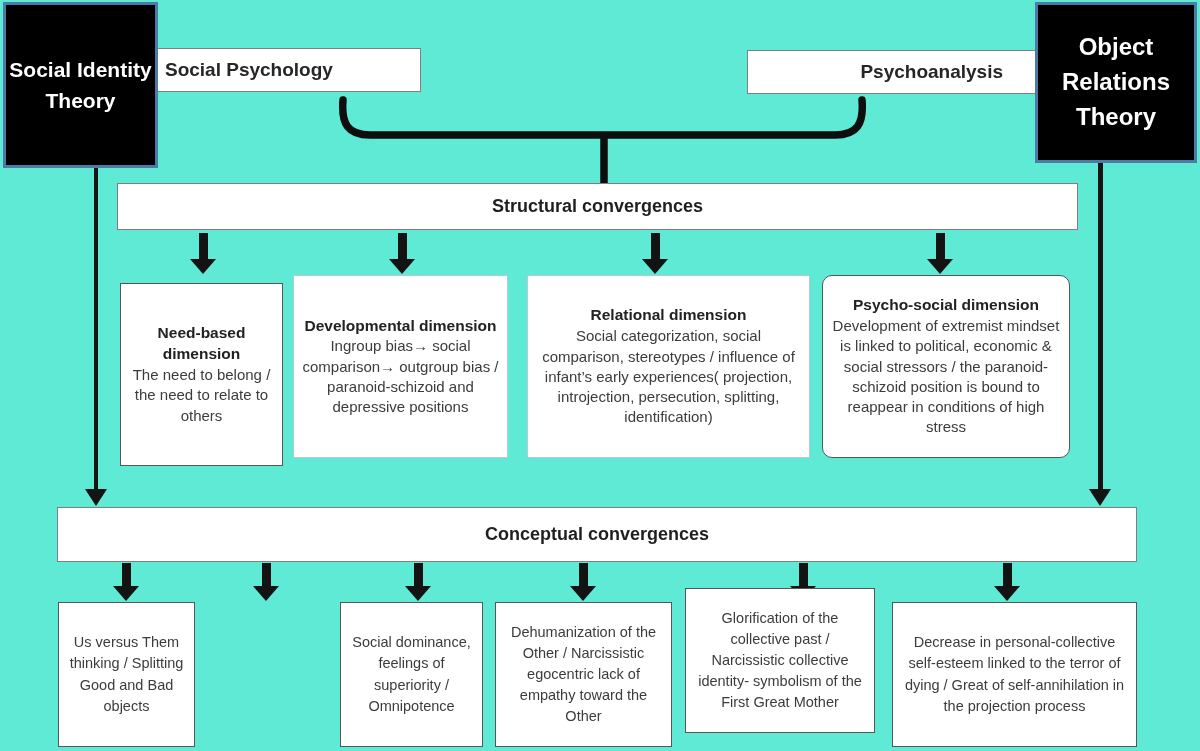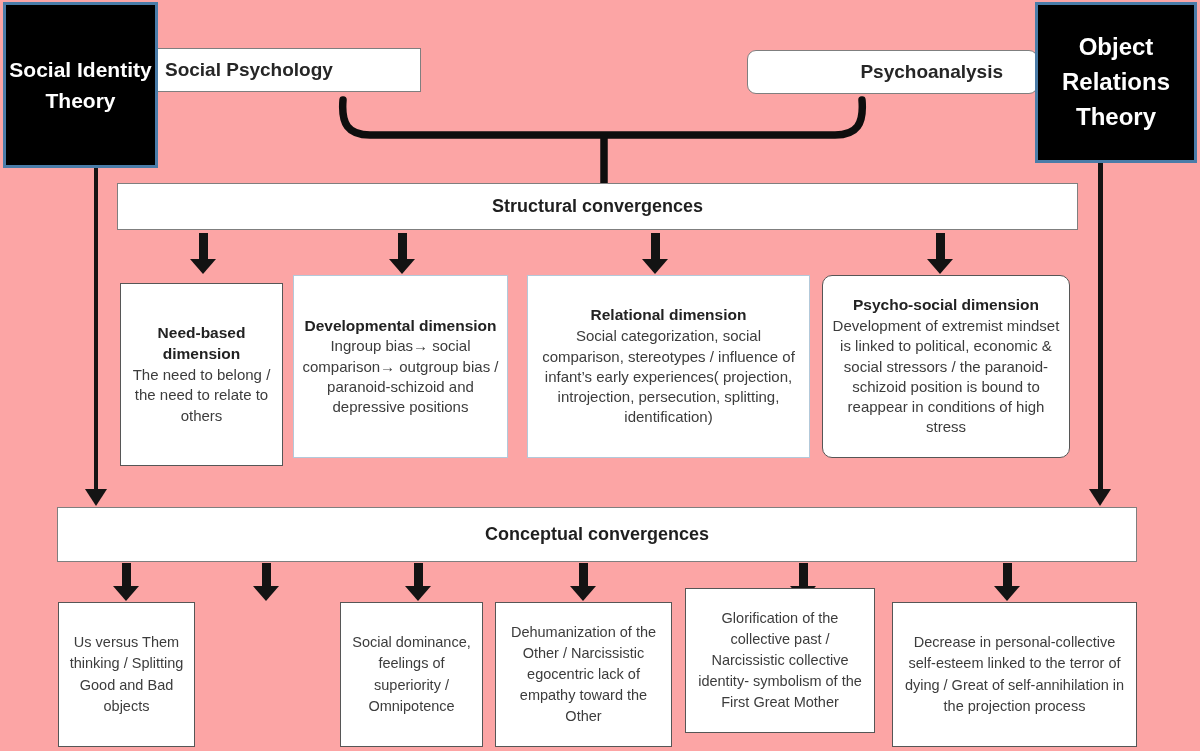--- a/index.html
+++ b/index.html
@@ -1,17 +1,17 @@
 <!DOCTYPE html>
 <html><head>
 <meta charset="utf-8">
 <style>
   html,body { margin:0; padding:0; background:#ffffff; }
   .canvas {
-    position:relative; width:1200px; height:751px; background:#fca5a5; overflow:hidden;
+    position:relative; width:1200px; height:751px; background:#5eead4; overflow:hidden;
     font-family:"Liberation Sans", sans-serif;
   }
   .overlay { position:absolute; left:0; top:0; width:1200px; height:751px; pointer-events:none; }
 
   .box { position:absolute; background:#ffffff; border:1.6px solid #7f7f7f; box-sizing:border-box; }
 
   .black-box {
     background:#000000; border:3px solid #4a7ca8; color:#ffffff;
     display:flex; align-items:center; justify-content:center; text-align:center;
     font-weight:bold; z-index:5;
@@ -69,21 +69,21 @@
   </div>
 
   <div class="box black-box sit-box" style="left:3px; top:2px; width:155px; height:166px;">
     <span>Social Identity Theory</span>
   </div>
 
   <div class="box label-box label-left" style="left:150px; top:48px; width:271px; height:44px;">
     <span>Social Psychology</span>
   </div>
 
-  <div class="box label-box label-right" style="left:747px; top:50px; width:291px; height:44px;border-radius:9px;">
+  <div class="box label-box label-right" style="left:747px; top:50px; width:291px; height:44px;">
     <span>Psychoanalysis</span>
   </div>
 
   <div class="box black-box ort-box" style="left:1035px; top:2px; width:162px; height:161px;">
     <span>Object Relations Theory</span>
   </div>
 
   <div class="box band-box" style="left:117px; top:183px; width:961px; height:47px;">
     <span>Structural convergences</span>
   </div>

